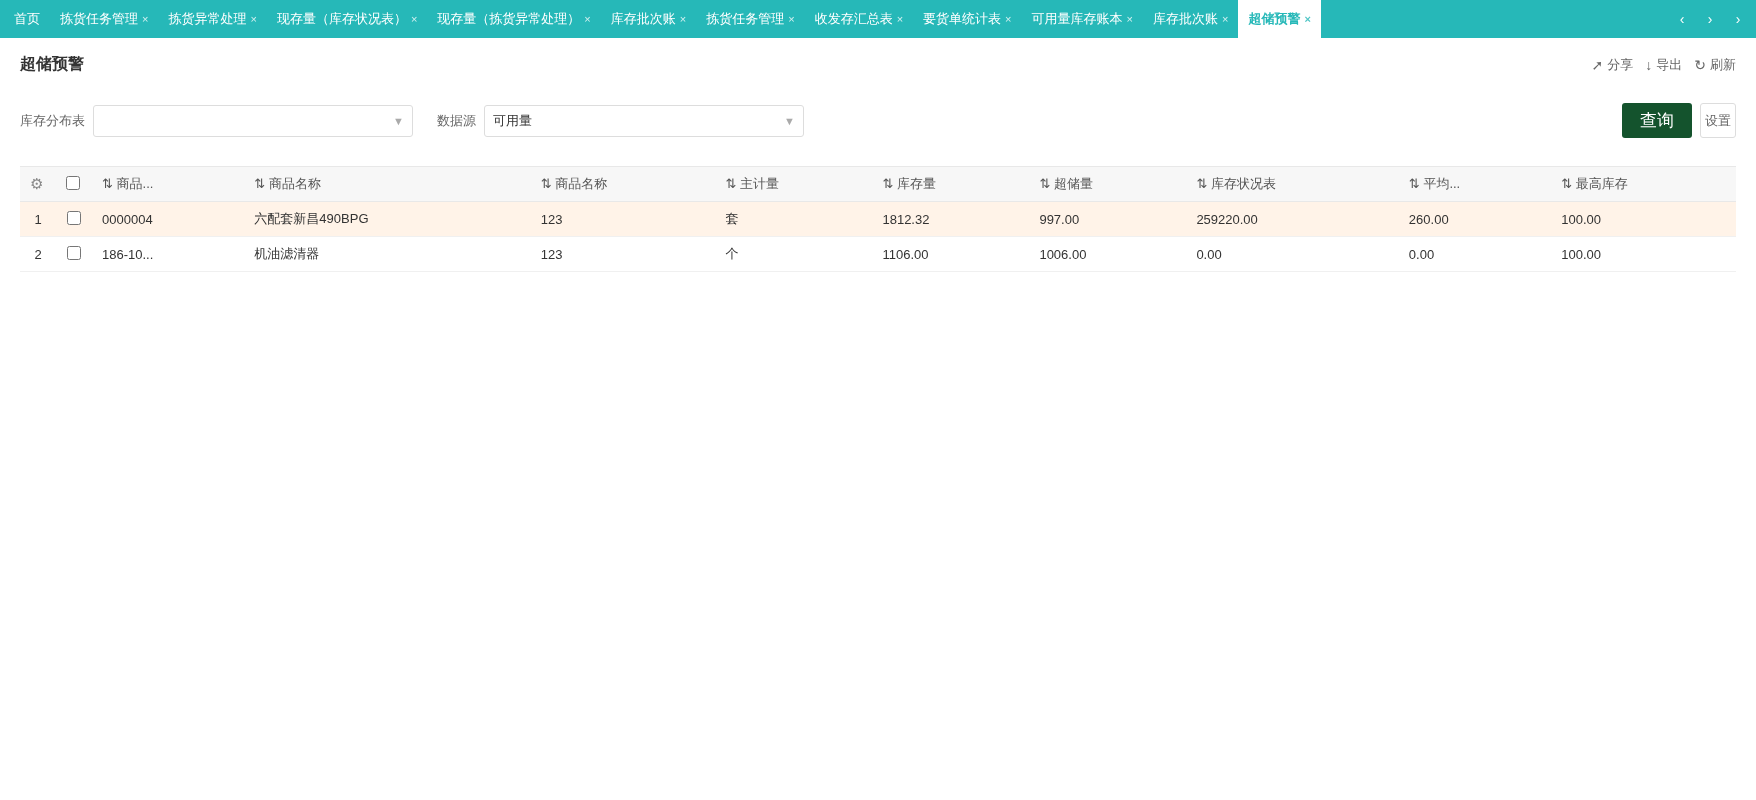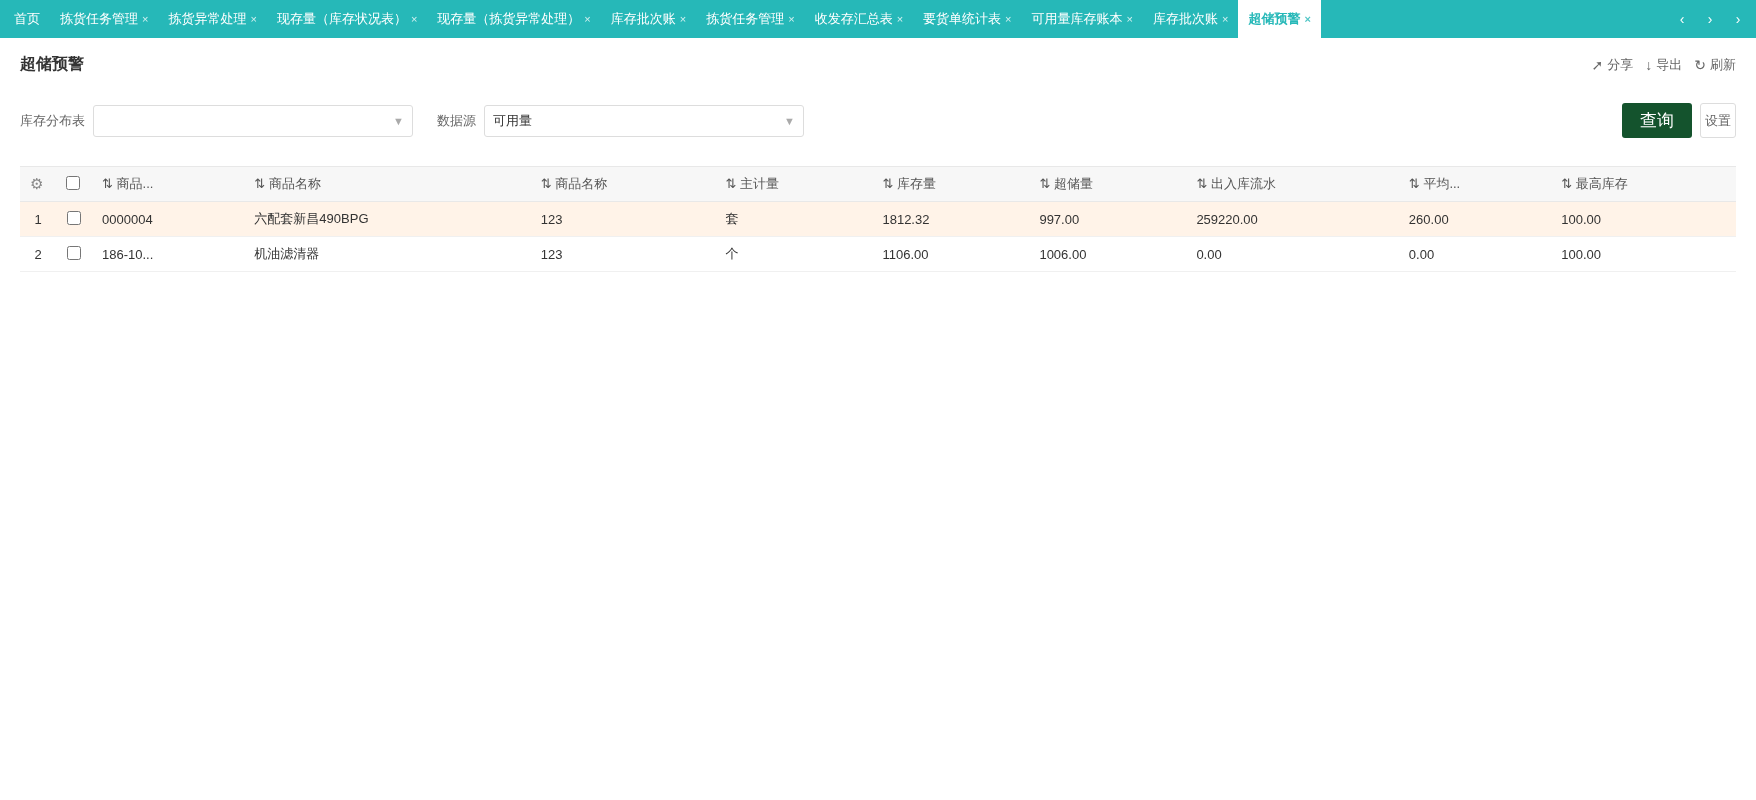--- a/index.html
+++ b/index.html
@@ -322,21 +322,21 @@
         <th>
           <span>⇅</span>
           <span> 库存量</span>
         </th>
         <th>
           <span>⇅</span>
           <span> 超储量</span>
         </th>
         <th>
           <span>⇅</span>
-          <span> 出入库流水</span>
+          <span> 库存状况表</span>
         </th>
         <th>
           <span>⇅</span>
           <span> 平均...</span>
         </th>
         <th>
           <span>⇅</span>
           <span> 最高库存</span>
         </th>
       </tr>

